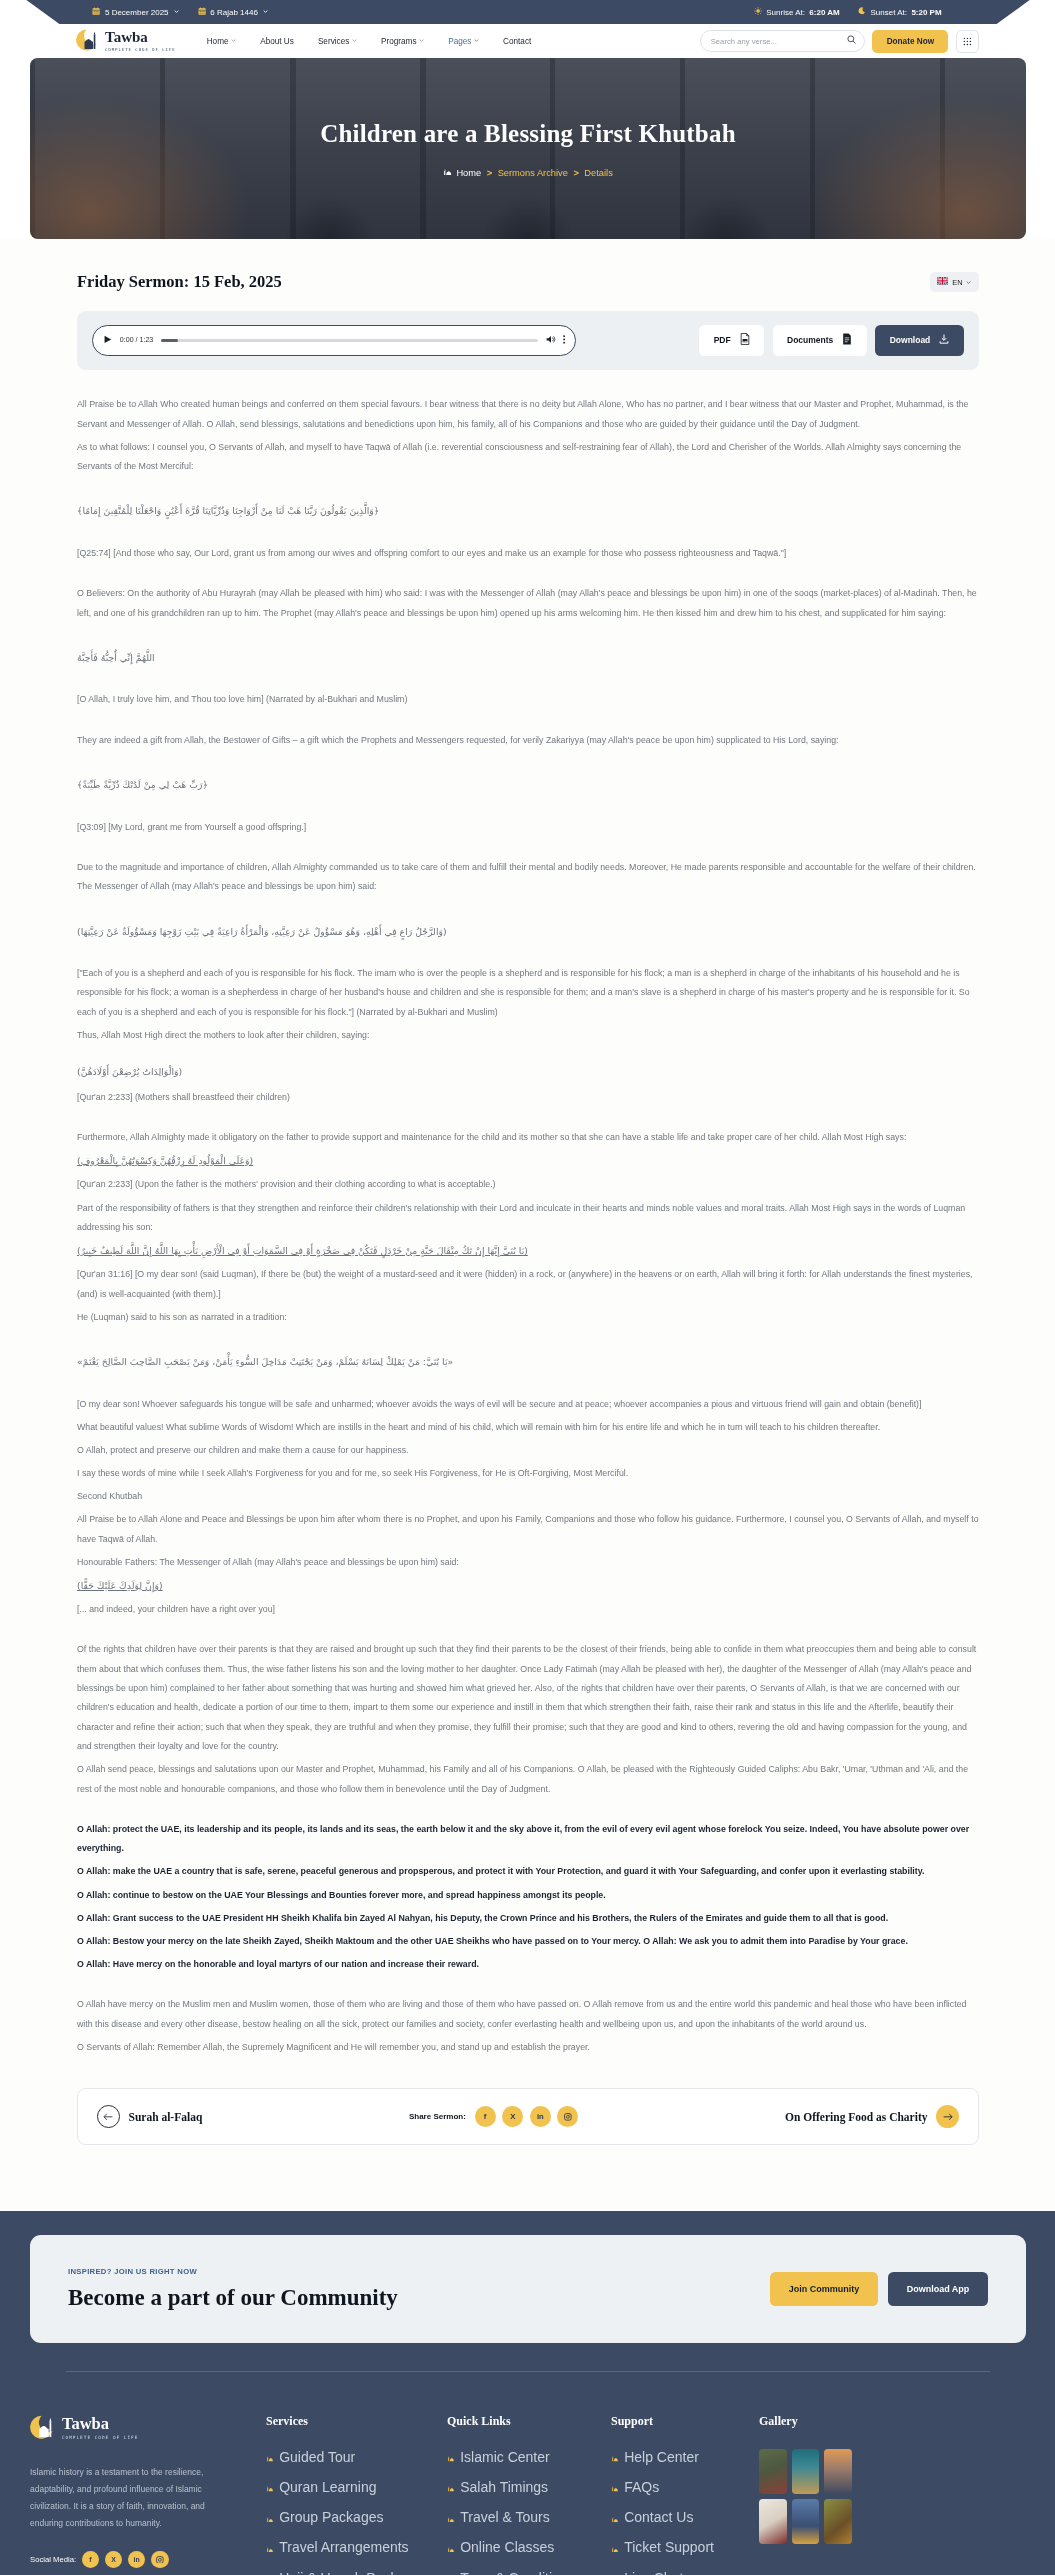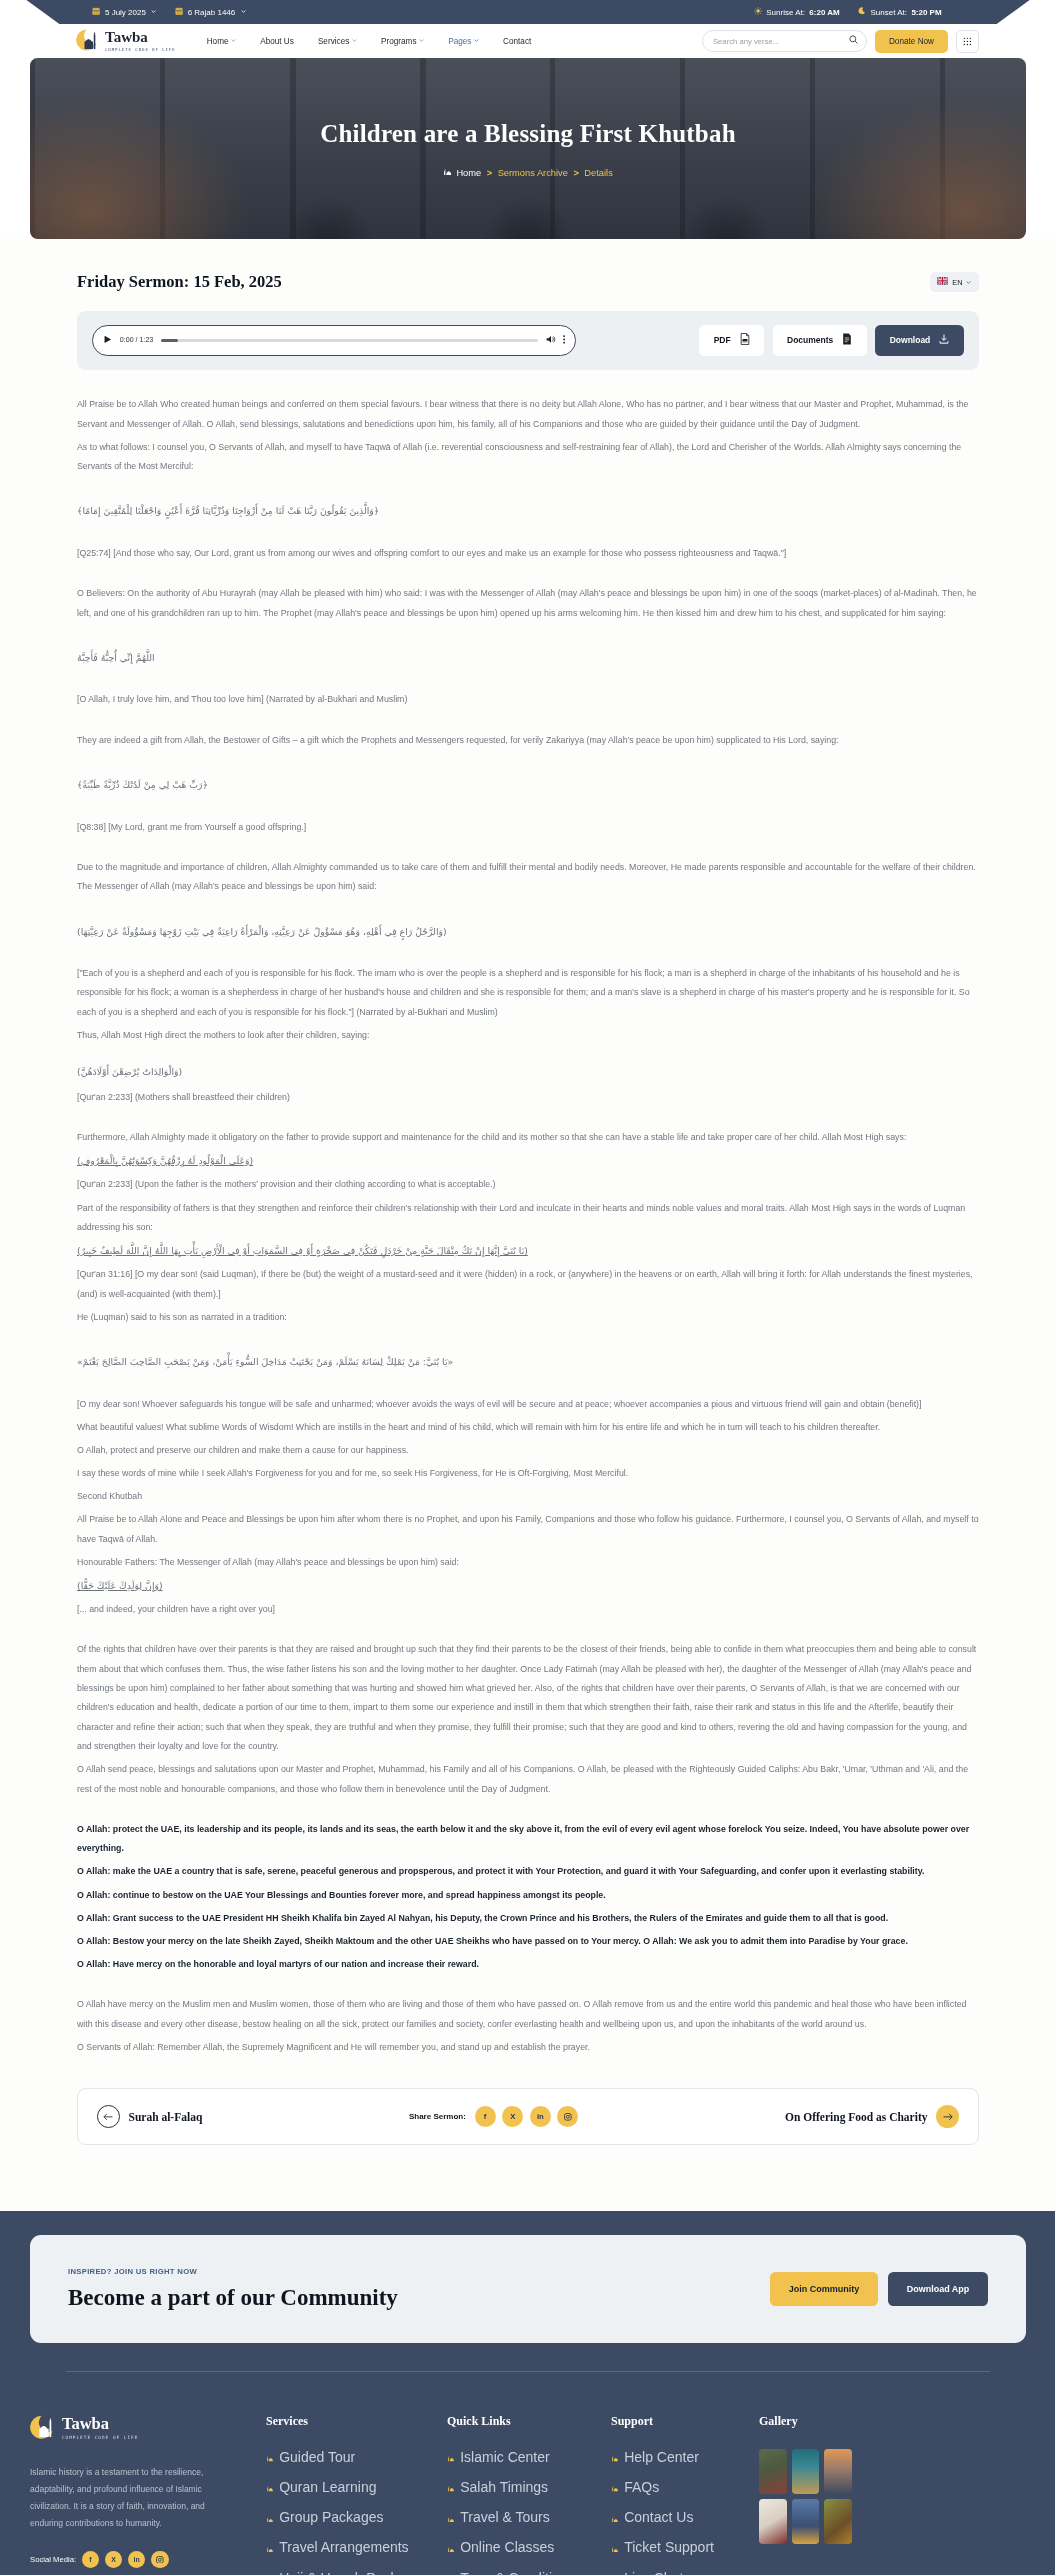--- a/index.html
+++ b/index.html
@@ -25,21 +25,21 @@
   .logo-text .tag{font-size:4.1px;letter-spacing:0.9px;color:#3c4a63;margin-top:1.6px;font-family:"DejaVu Sans Mono",monospace;}
   .nav{display:flex;align-items:center;gap:24px;margin-left:31px;}
   .nav-item{display:flex;align-items:center;gap:2.7px;font-size:8.2px;color:#242b36;cursor:pointer;}
   .nav-item.active{color:#4a6fa0;}
   .nav-item .chev{color:#8a919c;display:inline-flex;}
   .nav-item.active .chev{color:#4a6fa0;}
   .hdr-right{margin-left:auto;display:flex;align-items:center;gap:7.7px;}
   .search{width:165px;height:22px;border:0.5px solid #dfe3e8;border-radius:11.5px;display:flex;align-items:center;padding:0 7.7px 0 10px;}
   .search input{border:0;outline:0;flex:1;font-size:7.7px;color:#333;font-family:inherit;background:transparent;}
   .search input::placeholder{color:#9aa1ab;}
-  .donate-btn{height:23px;padding:0 14.3px;background:var(--yellow);border:0;border-radius:5px;font-size:8.2px;font-weight:normal;color:#1d2433;cursor:pointer;}
+  .donate-btn{height:23px;padding:0 14.3px;background:var(--yellow);border:0;border-radius:5px;font-size:8.2px;font-weight:bold;color:#1d2433;cursor:pointer;}
   .grid-btn{width:23px;height:23px;border:0.5px solid #e0e3e8;border-radius:5px;background:#fff;display:flex;align-items:center;justify-content:center;cursor:pointer;}
 
   
   .hero{height:181px;margin:0 30px;border-radius:7.7px;position:relative;display:flex;flex-direction:column;align-items:center;justify-content:center;gap:20px;overflow:hidden;
     background:
       radial-gradient(ellipse 231px 165px at 6% 85%, rgba(197,120,62,.38), transparent 70%),
       radial-gradient(ellipse 231px 165px at 94% 85%, rgba(197,120,62,.38), transparent 70%),
       radial-gradient(circle 66px at 30% 102%, rgba(20,24,32,.55), transparent 70%),
       radial-gradient(circle 66px at 50% 102%, rgba(20,24,32,.55), transparent 70%),
       radial-gradient(circle 66px at 70% 102%, rgba(20,24,32,.55), transparent 70%),
@@ -133,21 +133,21 @@
             <g fill="#3C4A63">
               <rect x="3.4" y="8.2" width="2" height="1.6"></rect>
               <rect x="7" y="8.2" width="2" height="1.6"></rect>
               <rect x="10.6" y="8.2" width="2" height="1.6"></rect>
               <rect x="3.4" y="11.2" width="2" height="1.6"></rect>
               <rect x="7" y="11.2" width="2" height="1.6"></rect>
               <rect x="10.6" y="11.2" width="2" height="1.6"></rect>
             </g>
           </svg>
       </span>
-      <span>5 July 2025</span>
+      <span>5 December 2025</span>
       <span class="tb-chev">
           <svg width="5" height="3.3" viewBox="0 0 10 7">
             <path d="M1 1l4 4 4-4" fill="none" stroke="currentColor" stroke-width="1.8"></path>
           </svg>
         </span>
     </div>
     <div class="tb-item">
       <span>
         <svg width="8.2" height="8.2" viewBox="0 0 16 16">
             <rect x="1" y="2.5" width="14" height="12.5" rx="1.5" fill="#F2C24E"></rect>
@@ -378,21 +378,21 @@
     <div class="sermon-body">
         <p class="">All Praise be to Allah Who created human beings and conferred on them special favours. I bear witness that there is no deity but Allah Alone, Who has no partner, and I bear witness that our Master and Prophet, Muhammad, is the Servant and Messenger of Allah. O Allah, send blessings, salutations and benedictions upon him, his family, all of his Companions and those who are guided by their guidance until the Day of Judgment.</p>
         <p class="">As to what follows: I counsel you, O Servants of Allah, and myself to have Taqwā of Allah (i.e. reverential consciousness and self-restraining fear of Allah), the Lord and Cherisher of the Worlds. Allah Almighty says concerning the Servants of the Most Merciful:</p>
         <p class="ar big" dir="rtl" style="text-align: left;">﴿وَالَّذِينَ يَقُولُونَ رَبَّنَا هَبْ لَنَا مِنْ أَزْوَاجِنَا وَذُرِّيَّاتِنَا قُرَّةَ أَعْيُنٍ وَاجْعَلْنَا لِلْمُتَّقِينَ إِمَامًا﴾</p>
         <p class="">[Q25:74] [And those who say, Our Lord, grant us from among our wives and offspring comfort to our eyes and make us an example for those who possess righteousness and Taqwā."]</p>
         <p class=" gap">O Believers: On the authority of Abu Hurayrah (may Allah be pleased with him) who said: I was with the Messenger of Allah (may Allah's peace and blessings be upon him) in one of the sooqs (market-places) of al-Madinah. Then, he left, and one of his grandchildren ran up to him. The Prophet (may Allah's peace and blessings be upon him) opened up his arms welcoming him. He then kissed him and drew him to his chest, and supplicated for him saying:</p>
         <p class="ar big" dir="rtl" style="text-align: left;">اللَّهُمَّ إِنِّي أُحِبُّهُ فَأَحِبَّهُ</p>
         <p class="">[O Allah, I truly love him, and Thou too love him] (Narrated by al-Bukhari and Muslim)</p>
         <p class=" gap">They are indeed a gift from Allah, the Bestower of Gifts – a gift which the Prophets and Messengers requested, for verily Zakariyya (may Allah's peace be upon him) supplicated to His Lord, saying:</p>
         <p class="ar big" dir="rtl" style="text-align: left;">﴿رَبِّ هَبْ لِي مِنْ لَدُنْكَ ذُرِّيَّةً طَيِّبَةً﴾</p>
-        <p class="">[Q8:38] [My Lord, grant me from Yourself a good offspring.]</p>
+        <p class="">[Q3:09] [My Lord, grant me from Yourself a good offspring.]</p>
         <p class=" gap">Due to the magnitude and importance of children, Allah Almighty commanded us to take care of them and fulfill their mental and bodily needs. Moreover, He made parents responsible and accountable for the welfare of their children. The Messenger of Allah (may Allah's peace and blessings be upon him) said:</p>
         <p class="ar big" dir="rtl" style="text-align: left;">(وَالرَّجُلُ رَاعٍ فِي أَهْلِهِ، وَهُوَ مَسْؤُولٌ عَنْ رَعِيَّتِهِ، وَالْمَرْأَةُ رَاعِيَةٌ فِي بَيْتِ زَوْجِهَا وَمَسْؤُولَةٌ عَنْ رَعِيَّتِهَا)</p>
         <p class="">["Each of you is a shepherd and each of you is responsible for his flock. The imam who is over the people is a shepherd and is responsible for his flock; a man is a shepherd in charge of the inhabitants of his household and he is responsible for his flock; a woman is a shepherdess in charge of her husband's house and children and she is responsible for them; and a man's slave is a shepherd in charge of his master's property and he is responsible for it. So each of you is a shepherd and each of you is responsible for his flock."] (Narrated by al-Bukhari and Muslim)</p>
         <p class="">Thus, Allah Most High direct the mothers to look after their children, saying:</p>
         <p class="ar" dir="rtl" style="text-align: left;">(وَالْوَالِدَاتُ يُرْضِعْنَ أَوْلَادَهُنَّ)</p>
         <p class="">[Qur'an 2:233] (Mothers shall breastfeed their children)</p>
         <p class=" gap">Furthermore, Allah Almighty made it obligatory on the father to provide support and maintenance for the child and its mother so that she can have a stable life and take proper care of her child. Allah Most High says:</p>
         <p class="ar tight" dir="rtl" style="text-align: left;">(وَعَلَى الْمَوْلُودِ لَهُ رِزْقُهُنَّ وَكِسْوَتُهُنَّ بِالْمَعْرُوفِ)</p>
         <p class="">[Qur'an 2:233] (Upon the father is the mothers' provision and their clothing according to what is acceptable.)</p>
         <p class="">Part of the responsibility of fathers is that they strengthen and reinforce their children's relationship with their Lord and inculcate in their hearts and minds noble values and moral traits. Allah Most High says in the words of Luqman addressing his son:</p>

